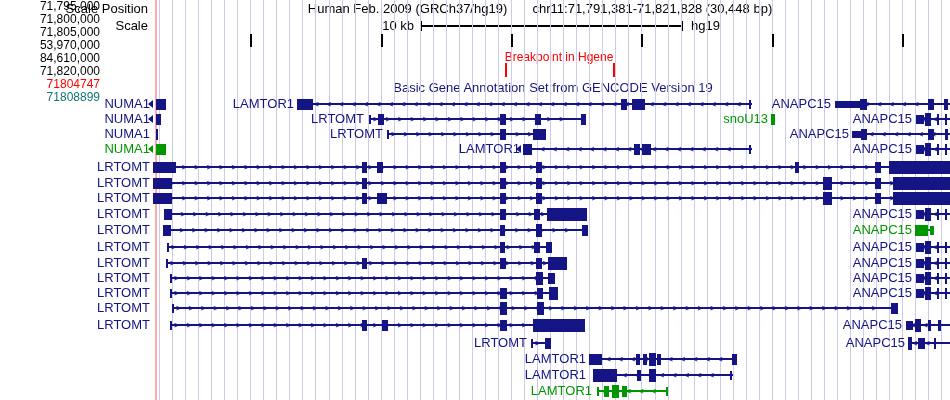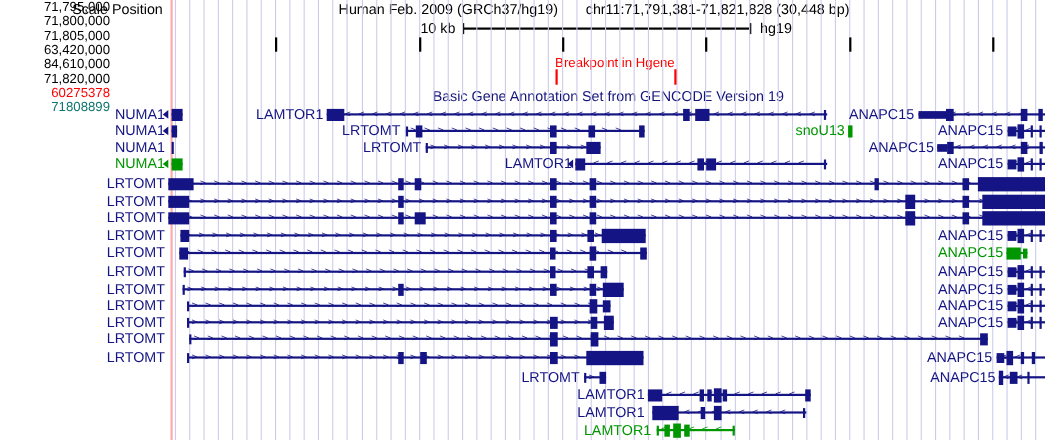--- a/index.html
+++ b/index.html
@@ -27,20 +27,21 @@
 
 <div id="stage">
 
   <div class="abs hdr right" style="left:0;width:148px;top:2px;">Scale Position</div>
   <div class="abs hdr center" style="left:130px;width:820px;top:2px;">
     <span>Human Feb. 2009 (GRCh37/hg19)</span>
     <span style="display:inline-block;width:18px;"></span>
     <span>chr11:71,791,381-71,821,828 (30,448 bp)</span>
   </div>
 
+  <div class="abs hdr right" style="left:0;width:148px;top:19px;">Scale</div>
   <div class="abs hdr right" style="left:314px;width:100px;top:19px;">10 kb</div>
   <div class="abs hline" id="scalebar-line" style="left: 420px; top: 25px; width: 261px; height: 2px; background: rgb(0, 0, 0);"></div>
   <div class="abs vtick" id="scalebar-cap1" style="left: 420px; top: 21px; width: 2px; height: 10px; background: rgb(0, 0, 0);"></div>
   <div class="abs vtick" id="scalebar-cap2" style="left: 681px; top: 21px; width: 2px; height: 10px; background: rgb(0, 0, 0);"></div>
   <div class="abs hdr" style="left:691px;top:19px;">hg19</div>
 
 
   <div class="abs num center" style="left: 459px; width: 200px; top: 51px; color: rgb(255, 0, 0);" id="bp-title">Breakpoint in Hgene</div>
 
   <div class="abs hdr center" style="left: 153px; width: 800px; top: 81px; color: rgb(20, 20, 122);" id="gencode-title">Basic Gene Annotation Set from GENCODE Version 19</div>
@@ -106,27 +107,27 @@
     <div class="gridline" style="left: 915.32px; background: rgb(204, 204, 234); z-index: 0;"></div>
     <div class="gridline" style="left: 928.36px; background: rgb(204, 204, 234); z-index: 0;"></div>
     <div class="gridline" style="left: 941.4px; background: rgb(204, 204, 234); z-index: 0;"></div>
     <div class="gridline" style="left: 155px; width: 2px; background: rgb(255, 170, 170); z-index: 0;"></div>
     <div class="num right" style="left: 147px; width: 100px; top: 35px; z-index: 2;">71,795,000</div>
     <div class="vtick" style="left: 250px; top: 34px; width: 1.5px; height: 13px; background: rgb(0, 0, 0); z-index: 2;"></div>
     <div class="num right" style="left: 278px; width: 100px; top: 35px; z-index: 2;">71,800,000</div>
     <div class="vtick" style="left: 381px; top: 34px; width: 1.5px; height: 13px; background: rgb(0, 0, 0); z-index: 2;"></div>
     <div class="num right" style="left: 408px; width: 100px; top: 35px; z-index: 2;">71,805,000</div>
     <div class="vtick" style="left: 511px; top: 34px; width: 1.5px; height: 13px; background: rgb(0, 0, 0); z-index: 2;"></div>
-    <div class="num right" style="left: 538px; width: 100px; top: 35px; z-index: 2;">63,420,000</div>
+    <div class="num right" style="left: 538px; width: 100px; top: 35px; z-index: 2;">53,970,000</div>
     <div class="vtick" style="left: 641px; top: 34px; width: 1.5px; height: 13px; background: rgb(0, 0, 0); z-index: 2;"></div>
     <div class="num right" style="left: 669px; width: 100px; top: 35px; z-index: 2;">84,610,000</div>
     <div class="vtick" style="left: 772px; top: 34px; width: 1.5px; height: 13px; background: rgb(0, 0, 0); z-index: 2;"></div>
     <div class="num right" style="left: 799px; width: 100px; top: 35px; z-index: 2;">71,820,000</div>
     <div class="vtick" style="left: 902px; top: 34px; width: 1.5px; height: 13px; background: rgb(0, 0, 0); z-index: 2;"></div>
-    <div class="num right" style="left: 401px; width: 100px; top: 64px; color: rgb(255, 0, 0); z-index: 2;">60275378</div>
+    <div class="num right" style="left: 401px; width: 100px; top: 64px; color: rgb(255, 0, 0); z-index: 2;">71804747</div>
     <div class="vtick" style="left: 505px; top: 63px; width: 1.5px; height: 14px; background: rgb(255, 0, 0); z-index: 2;"></div>
     <div class="num right" style="left: 509px; width: 100px; top: 64px; color: #0f766e; z-index: 2;">71808899</div>
     <div class="vtick" style="left: 613px; top: 63px; width: 1.5px; height: 14px; background: rgb(255, 0, 0); z-index: 2;"></div>
     <div class="glabel right" style="left: 30px; width: 120px; top: 97px; color: rgb(20, 20, 132); z-index: 3;">NUMA1</div>
     <div class="gline" style="left: 156px; top: 103px; width: 10px; background: rgb(20, 20, 132); z-index: 1;"></div>
     <div class="exon" style="left: 156px; width: 10px; top: 99px; height: 11px; background: rgb(20, 20, 132); z-index: 2;"></div>
     <div class="tri" style="left: 148px; top: 100px; border-right: 5px solid rgb(20, 20, 132); z-index: 2;"></div>
     <div class="glabel right" style="left: 174px; width: 120px; top: 97px; color: rgb(20, 20, 132); z-index: 3;">LAMTOR1</div>
     <div class="gline" style="left: 297px; top: 103px; width: 455px; background: rgb(20, 20, 132); z-index: 1;"></div>
     <div class="chev" style="left: 301px; width: 447px; top: 98px; height: 12px; line-height: 12px; color: rgb(20, 20, 132); z-index: 1;">&lt;&lt;&lt;&lt;&lt;&lt;&lt;&lt;&lt;&lt;&lt;&lt;&lt;&lt;&lt;&lt;&lt;&lt;&lt;&lt;&lt;&lt;&lt;&lt;&lt;&lt;&lt;&lt;&lt;&lt;&lt;&lt;&lt;&lt;&lt;&lt;</div>

